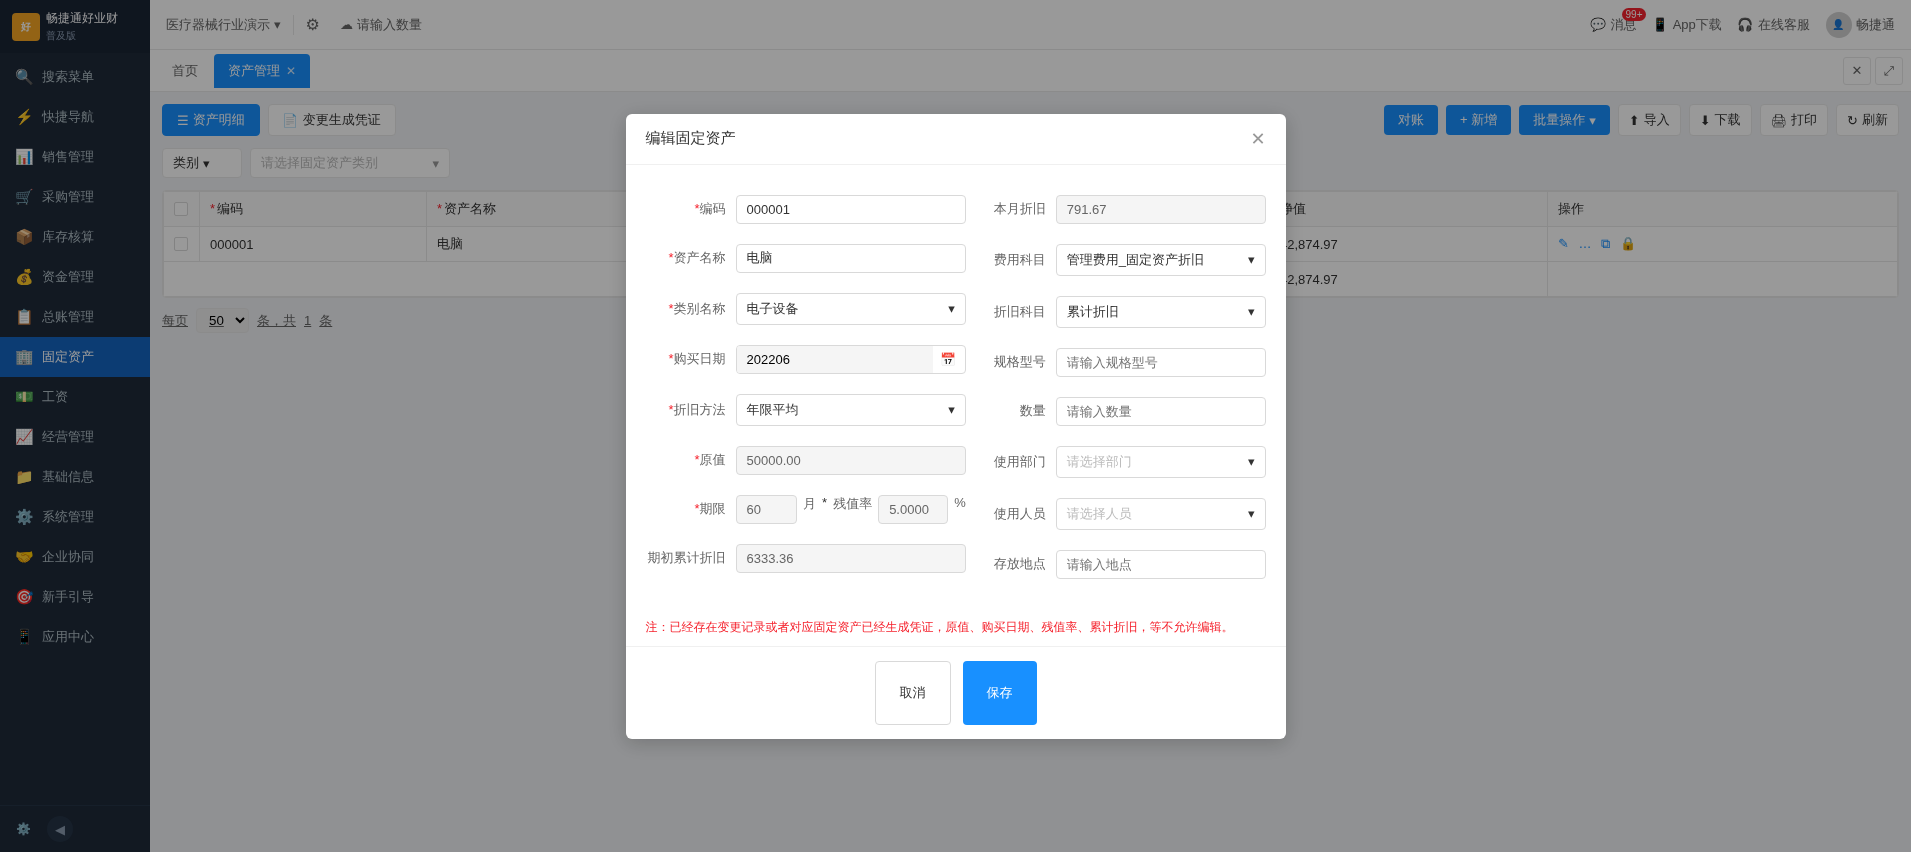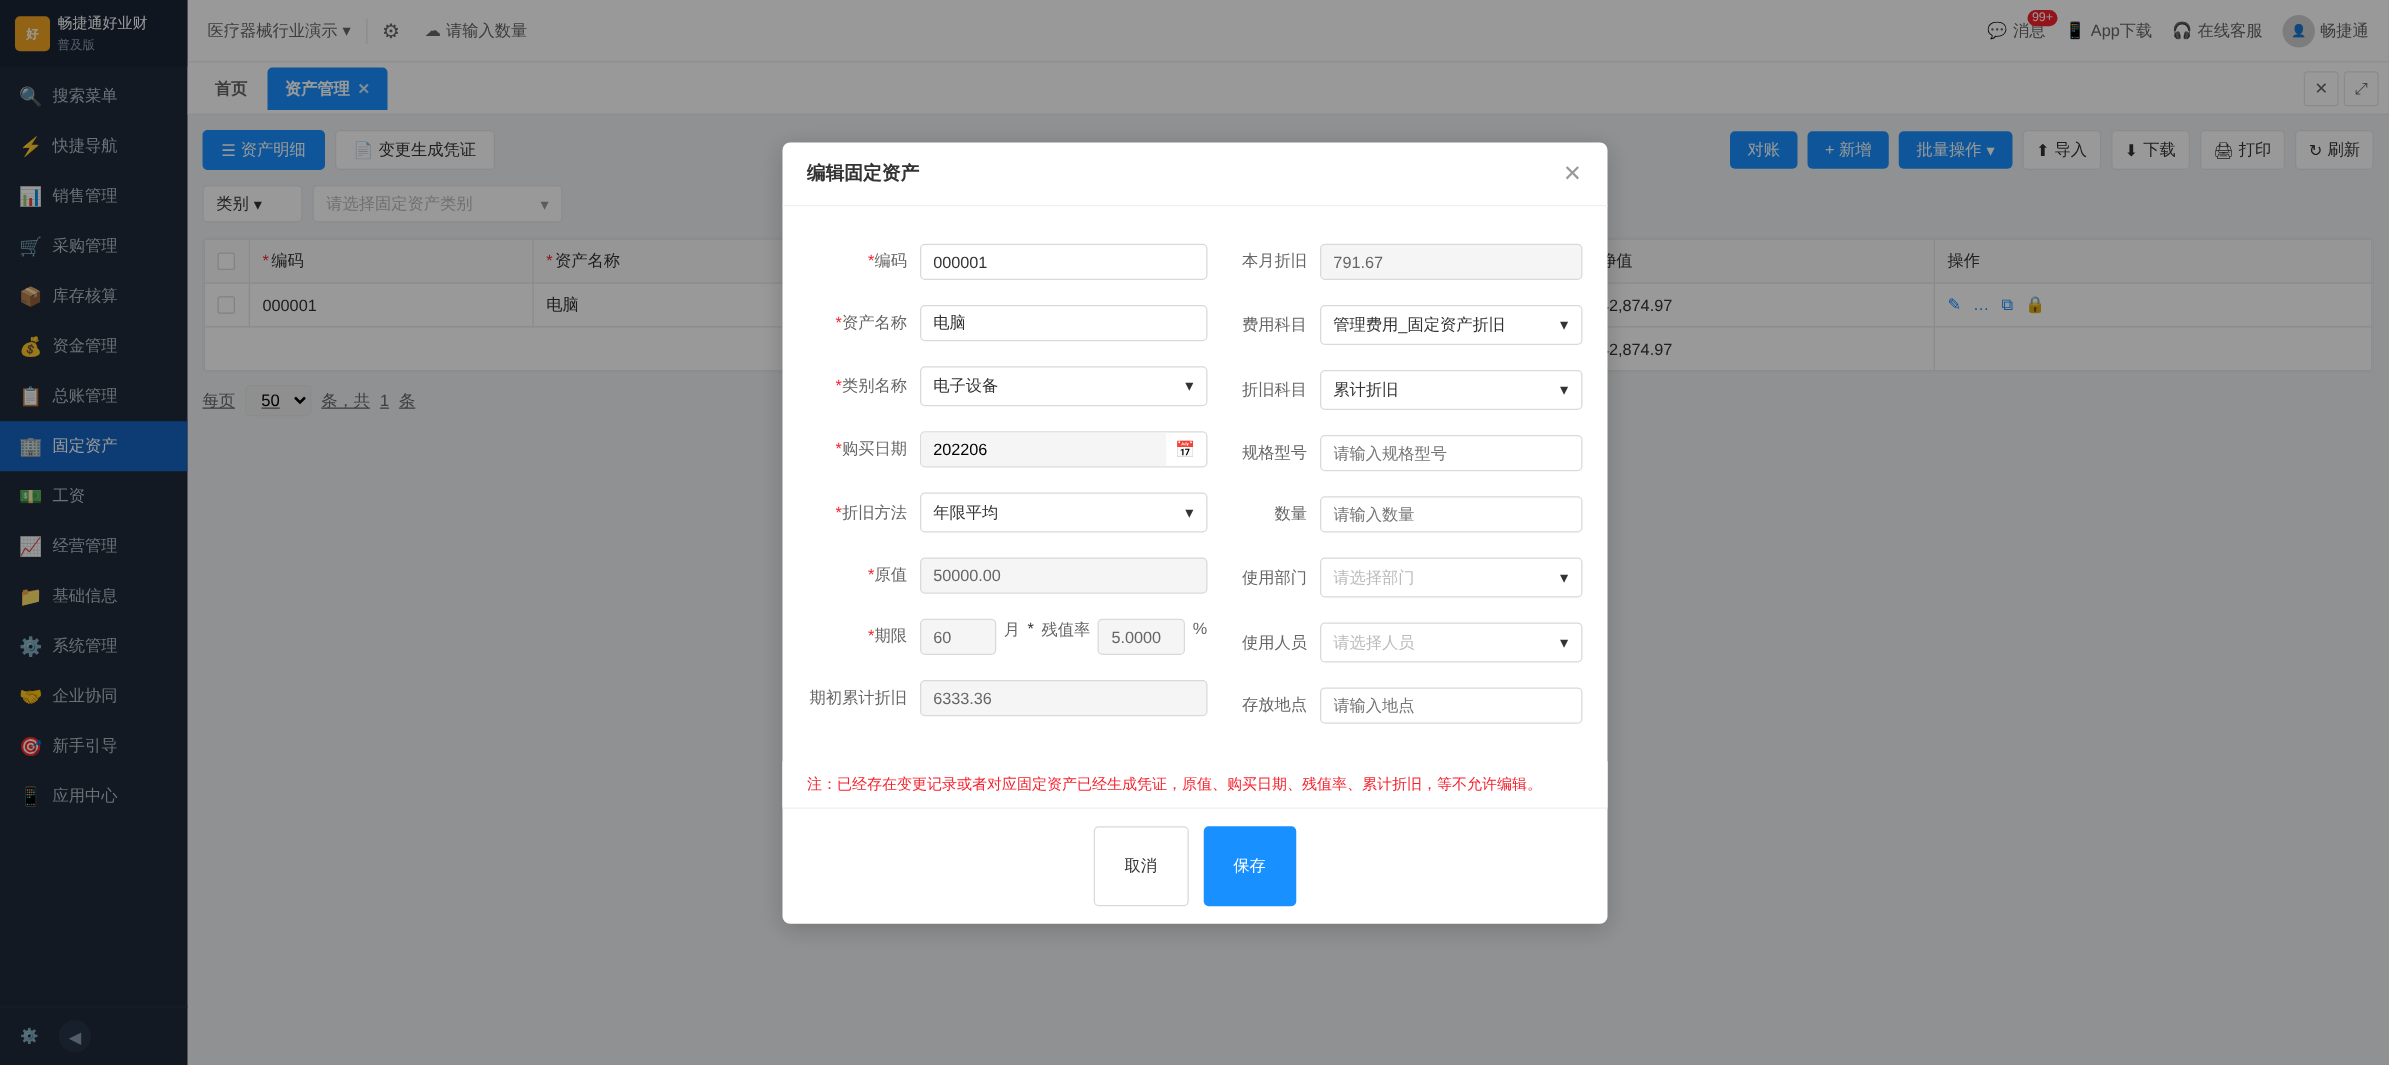--- a/index.html
+++ b/index.html
@@ -33,21 +33,21 @@
     .topbar-gear { color: #666; cursor: pointer; font-size: 16px; }
     .topbar-trial { display: flex; align-items: center; gap: 4px; color: #666; font-size: 13px; cursor: pointer; margin-left: 8px; }
     .topbar-right { margin-left: auto; display: flex; align-items: center; gap: 16px; }
     .topbar-badge { position: relative; display: flex; align-items: center; gap: 4px; color: #666; font-size: 13px; cursor: pointer; }
     .badge-count { position: absolute; top: -8px; right: -10px; background: #f5222d; color: white; font-size: 10px; padding: 1px 4px; border-radius: 8px; }
     .topbar-user { display: flex; align-items: center; gap: 4px; color: #666; font-size: 13px; cursor: pointer; }
     .user-avatar { width: 26px; height: 26px; background: #d0d0d0; border-radius: 50%; display: flex; align-items: center; justify-content: center; font-size: 10px; color: #666; }
 
     
     .tabs-bar { height: 42px; background: #fff; display: flex; align-items: center; padding: 0 8px; border-bottom: 1px solid #e8e8e8; gap: 2px; }
-    .tab-item { padding: 8px 14px; cursor: pointer; border-radius: 4px 4px 0 0; color: #666; font-size: 13px; display: flex; align-items: center; gap: 6px; font-weight: bold; }
+    .tab-item { padding: 8px 14px; cursor: pointer; border-radius: 4px 4px 0 0; color: #666; font-size: 13px; display: flex; align-items: center; gap: 6px; }
     .tab-item.home { background: transparent; }
     .tab-item.active { background: #1890ff; color: white; }
     .tab-close { font-size: 12px; opacity: 0.8; }
     .tabs-right { margin-left: auto; display: flex; gap: 4px; }
     .tabs-right-btn { width: 28px; height: 28px; display: flex; align-items: center; justify-content: center; color: #666; cursor: pointer; border: 1px solid #e8e8e8; border-radius: 3px; }
 
     
     .page-content { flex: 1; padding: 12px; overflow: auto; position: relative; }
     .page-toolbar { display: flex; align-items: center; gap: 8px; margin-bottom: 12px; }
     .btn-tab { padding: 6px 14px; border: 1px solid #e8e8e8; border-radius: 4px; background: #e6f7ff; color: #1890ff; cursor: pointer; font-size: 13px; display: flex; align-items: center; gap: 4px; }
@@ -68,21 +68,21 @@
     .data-table th { background: #fafafa; border: 1px solid #e8e8e8; padding: 8px 10px; text-align: left; font-weight: 500; font-size: 13px; color: #333; }
     .data-table td { border: 1px solid #e8e8e8; padding: 8px 10px; font-size: 13px; color: #333; }
     .required-mark { color: #f5222d; margin-right: 2px; }
     .table-footer { margin-top: 10px; display: flex; align-items: center; gap: 8px; color: #666; font-size: 13px; text-decoration: underline; }
     .page-select { padding: 3px 8px; border: 1px solid #e8e8e8; border-radius: 4px; }
 
     
     .dialog-overlay { position: fixed; top: 0; left: 0; width: 100%; height: 100%; background: rgba(0,0,0,0.4); z-index: 1000; display: flex; align-items: center; justify-content: center; }
     .dialog { background: #fff; border-radius: 6px; width: 660px; box-shadow: 0 4px 20px rgba(0,0,0,0.2); }
     .dialog-header { padding: 14px 20px; border-bottom: 1px solid #f0f0f0; display: flex; align-items: center; justify-content: space-between; }
-    .dialog-title { font-size: 15px; font-weight: 700; color: #333; }
+    .dialog-title { font-size: 15px; font-weight: 400; color: #333; }
     .dialog-close { color: #999; cursor: pointer; font-size: 18px; }
     .dialog-body { padding: 20px; }
     .form-grid { display: grid; grid-template-columns: 1fr 1fr; gap: 0; }
     .form-row { display: flex; align-items: center; padding: 10px 0; border-bottom: none; }
     .form-label { color: #666; font-size: 13px; min-width: 90px; text-align: right; padding-right: 10px; flex-shrink: 0; }
     .form-label .req { color: #f5222d; }
     .form-input { flex: 1; padding: 6px 10px; border: 1px solid #d9d9d9; border-radius: 4px; font-size: 13px; color: #333; outline: none; }
     .form-input.readonly { background: #f5f5f5; color: #666; }
     .form-select { flex: 1; padding: 6px 10px; border: 1px solid #d9d9d9; border-radius: 4px; font-size: 13px; color: #333; display: flex; align-items: center; justify-content: space-between; cursor: pointer; }
     .form-inline { display: flex; align-items: flex-start; gap: 6px; flex: 1; }

